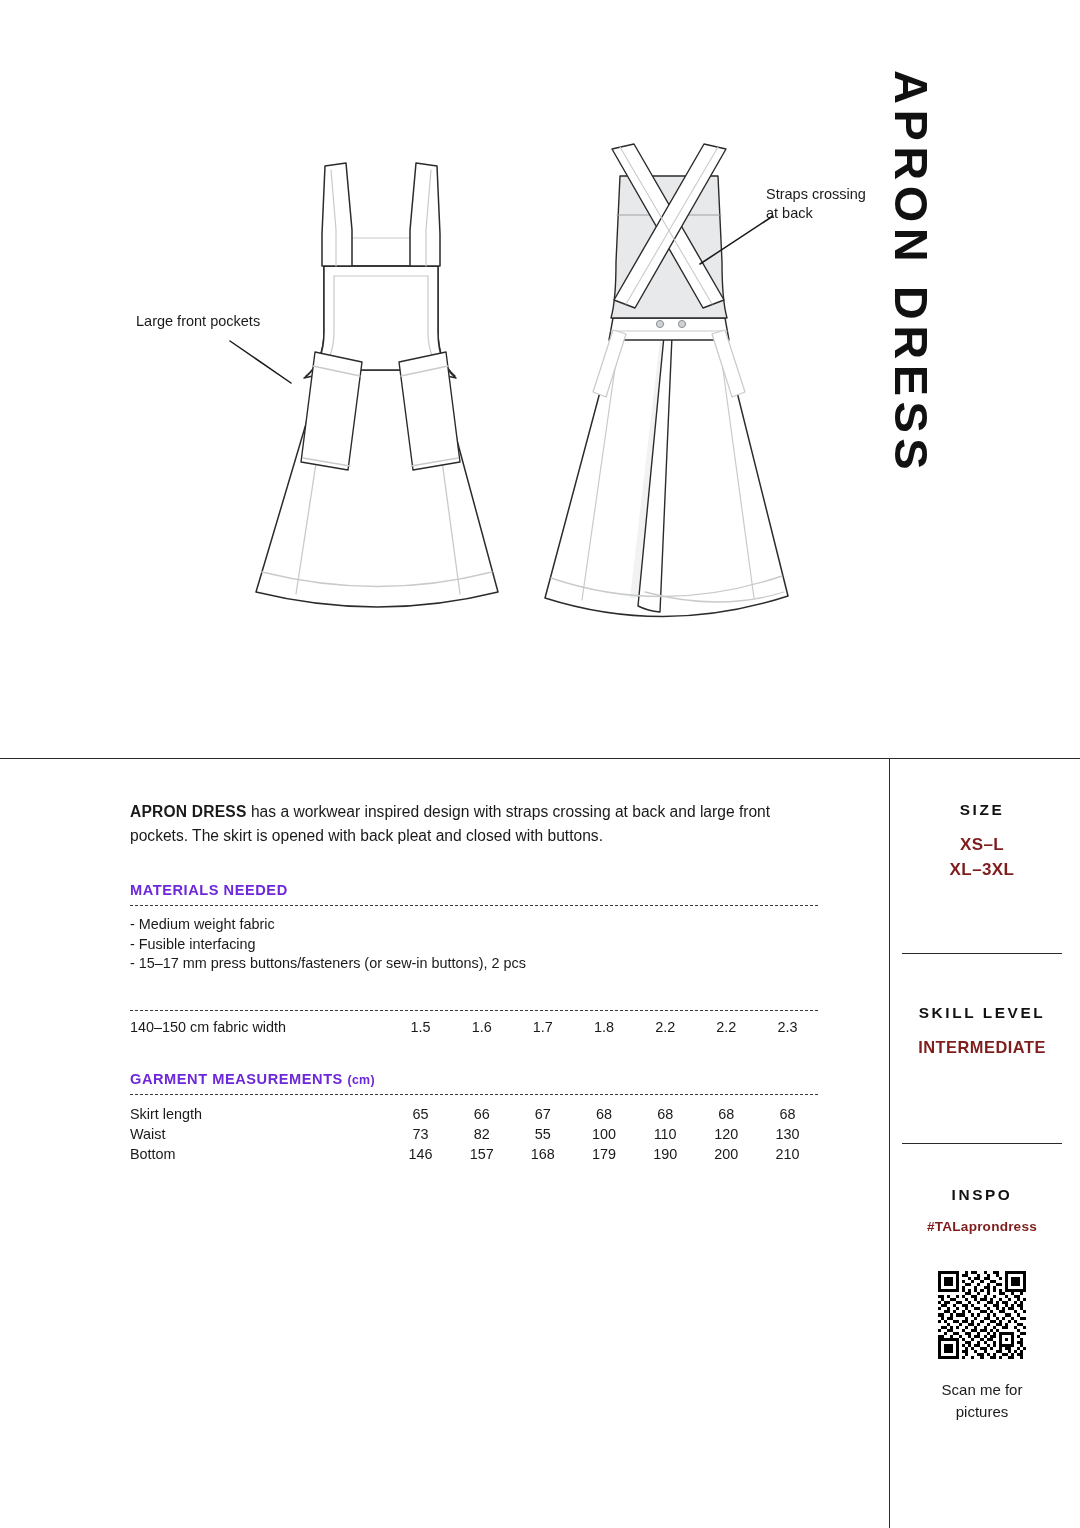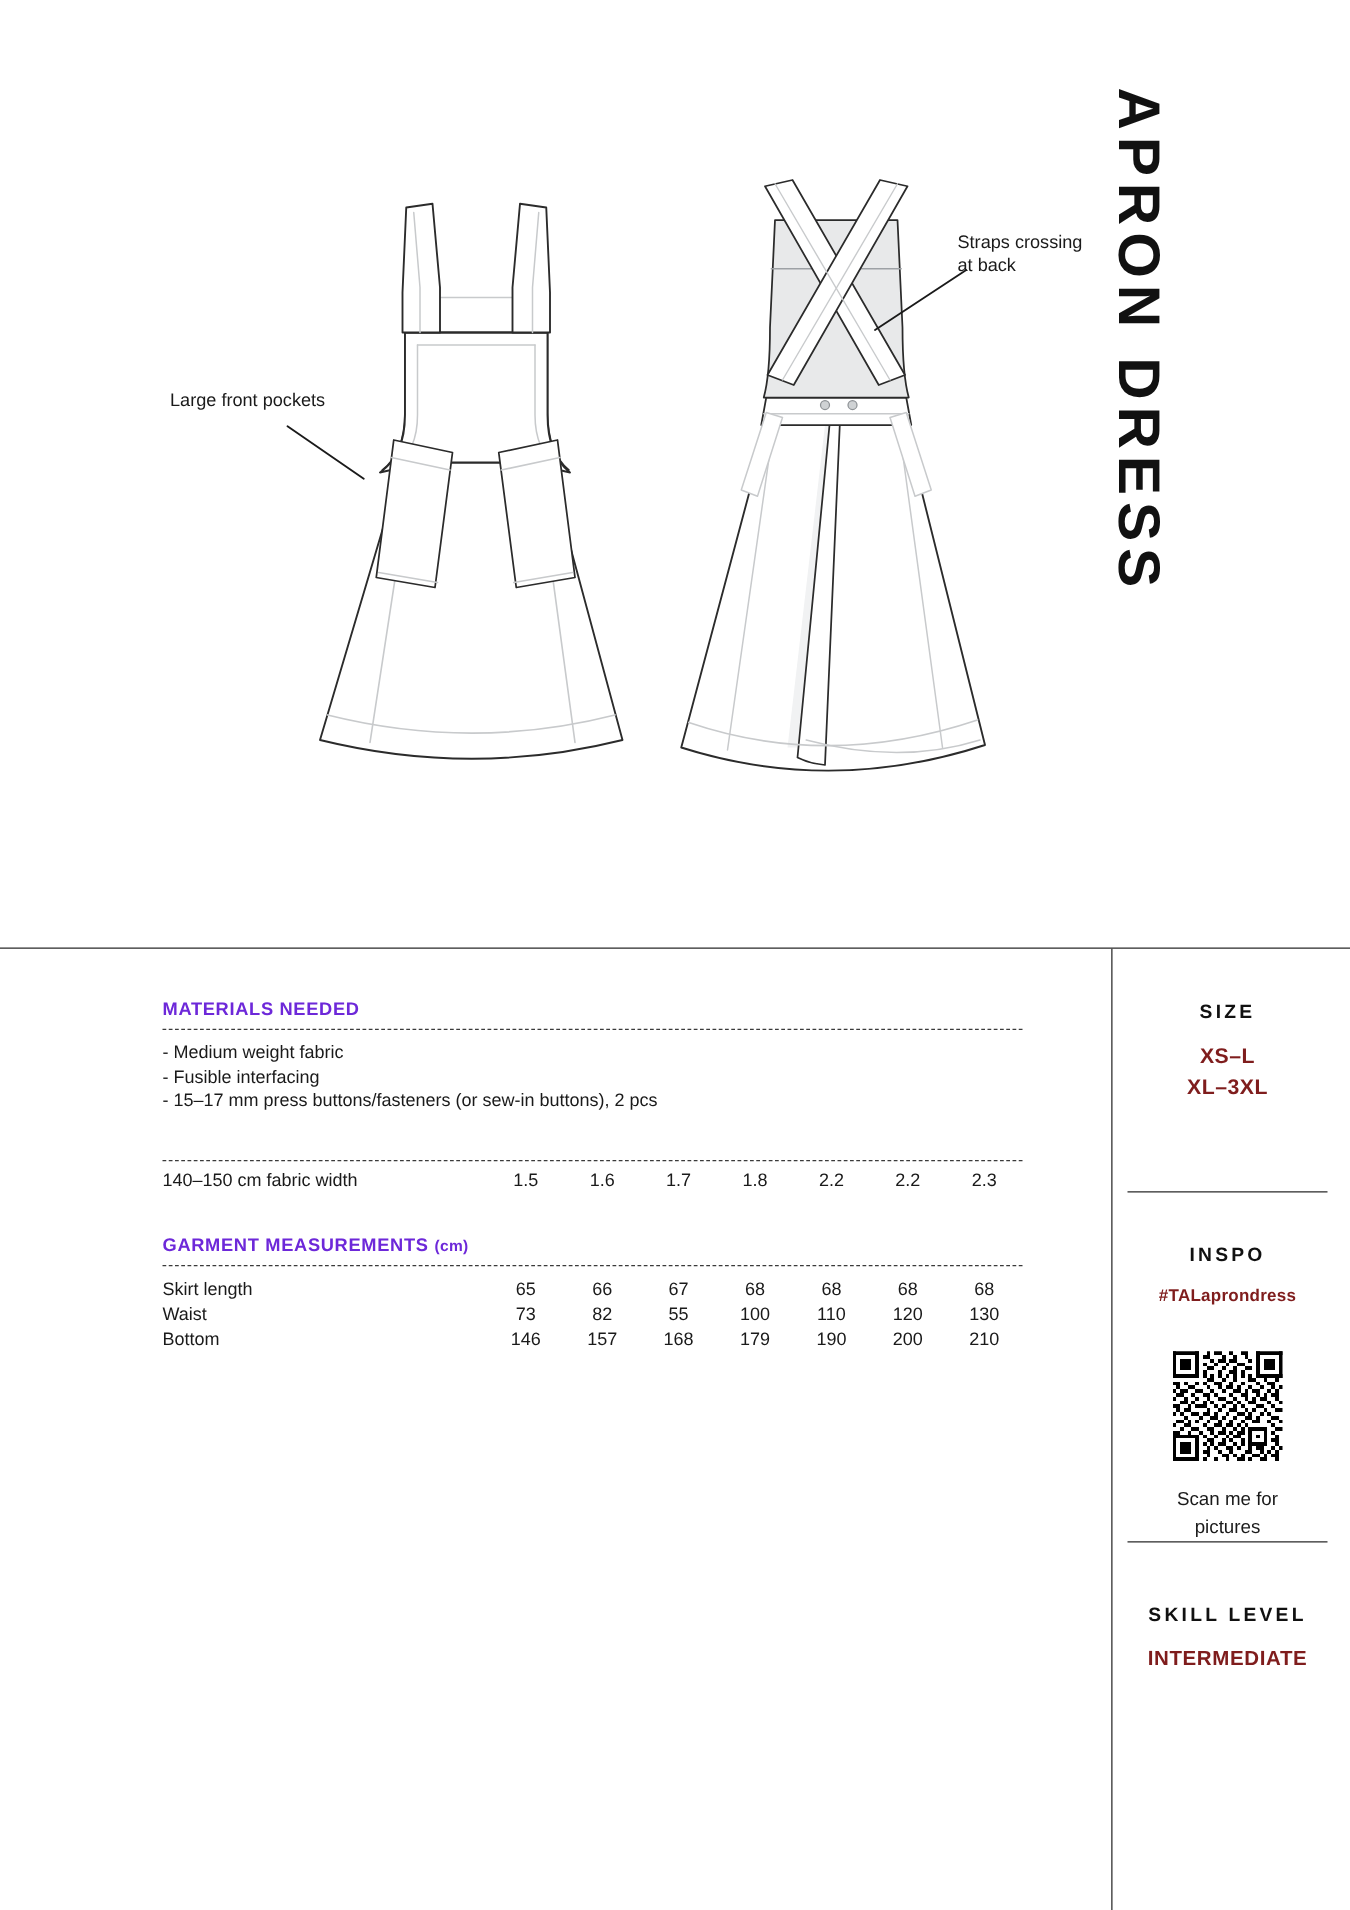--- a/index.html
+++ b/index.html
@@ -298,20 +298,21 @@
   </div>
   <div class="callout" id="callout-straps">
     <div>Straps crossing</div>
     <div>at back</div>
   </div>
 
   <div id="main-rule"></div>
 
   <div id="info-column">
 
+    <p id="intro"><span class="lead">APRON DRESS</span><span> has a workwear inspired design with straps crossing at back and large front pockets. The skirt is opened with back pleat and closed with buttons.</span></p>
 
     <div>
       <div class="section-heading">MATERIALS NEEDED</div>
       <hr class="dashed-rule">
       <ul class="materials-list">
         <li>- Medium weight fabric</li>
         <li>- Fusible interfacing</li>
         <li>- 15–17 mm press buttons/fasteners (or sew-in buttons), 2 pcs</li>
       </ul>
     </div>
@@ -373,20 +374,25 @@
         </table>
     </div>
   </div>
 
   <div id="sidebar">
 
     <div class="side-block" id="block-size">
       <div class="side-heading">SIZE</div>
       <div class="side-value">XS–L</div>
       <div class="side-value">XL–3XL</div>
+    </div>
+
+    <div class="side-block" id="block-skill">
+      <div class="side-heading">SKILL LEVEL</div>
+      <div class="side-value" id="skill-value">INTERMEDIATE</div>
     </div>
 
     <div class="side-block" id="block-inspo">
       <div class="side-heading">INSPO</div>
       <div class="side-value" id="inspo-tag">#TALaprondress</div>
 
       <div id="qr-wrap">
         <svg width="88" height="88" viewBox="0 0 29 29" shape-rendering="crispEdges">
           <rect width="29" height="29" fill="#ffffff"></rect>
           <g fill="#000000">
@@ -631,20 +637,15 @@
             <rect x="27" y="28" width="1" height="1"></rect>
           </g>
         </svg>
       </div>
 
       <div id="scan-caption">
         <div>Scan me for</div>
         <div>pictures</div>
       </div>
     </div>
-
-    <div class="side-block" id="block-skill">
-      <div class="side-heading">SKILL LEVEL</div>
-      <div class="side-value" id="skill-value">INTERMEDIATE</div>
-    </div>
   </div>
 
 </div>
 
 </body></html>

